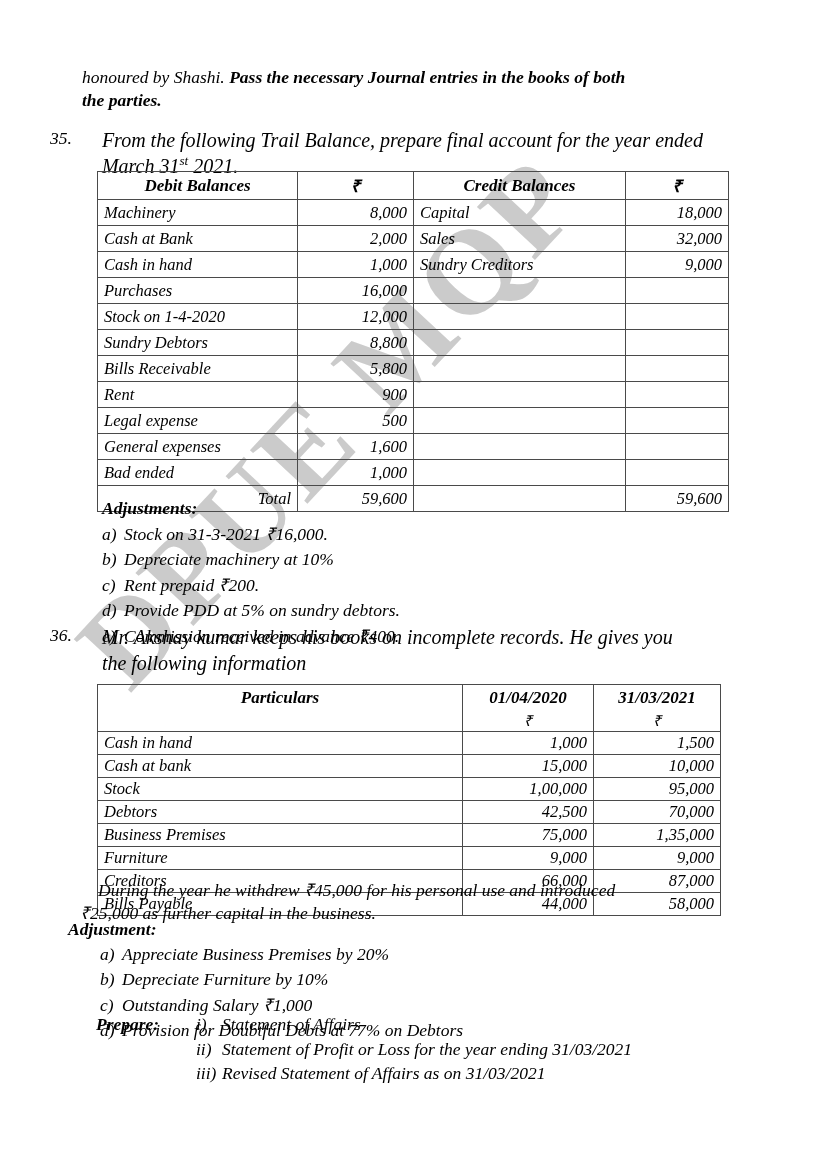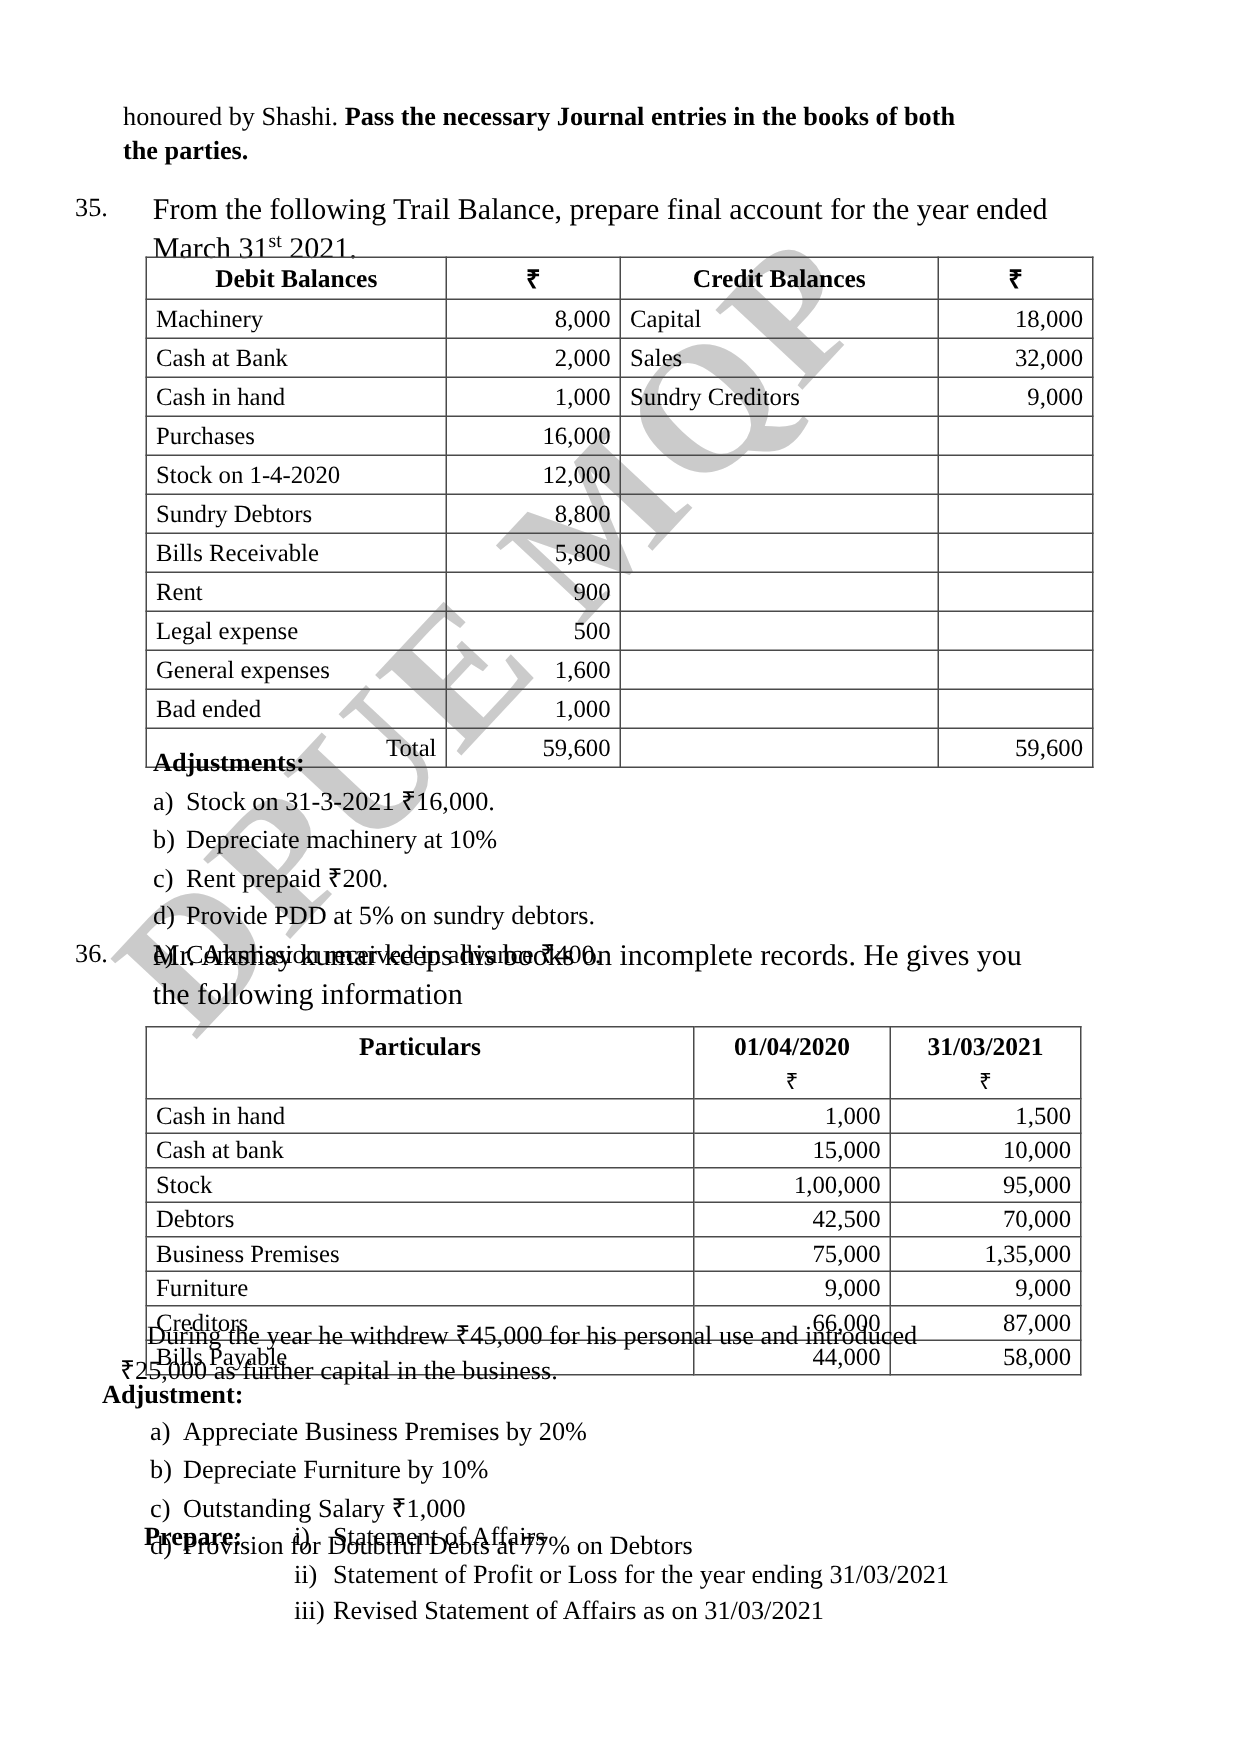--- a/index.html
+++ b/index.html
@@ -40,20 +40,21 @@
     transform-origin: left top;
     opacity: 0.95;
   }
 
   
   #page {
     position: relative;
     z-index: 2;
     width: 827px;
     height: 1169px;
+    font-style: italic;
   }
 
   .blk {
     position: absolute;
   }
 
   .para {
     font-size: 17.5px;
     line-height: 1.30;
   }

